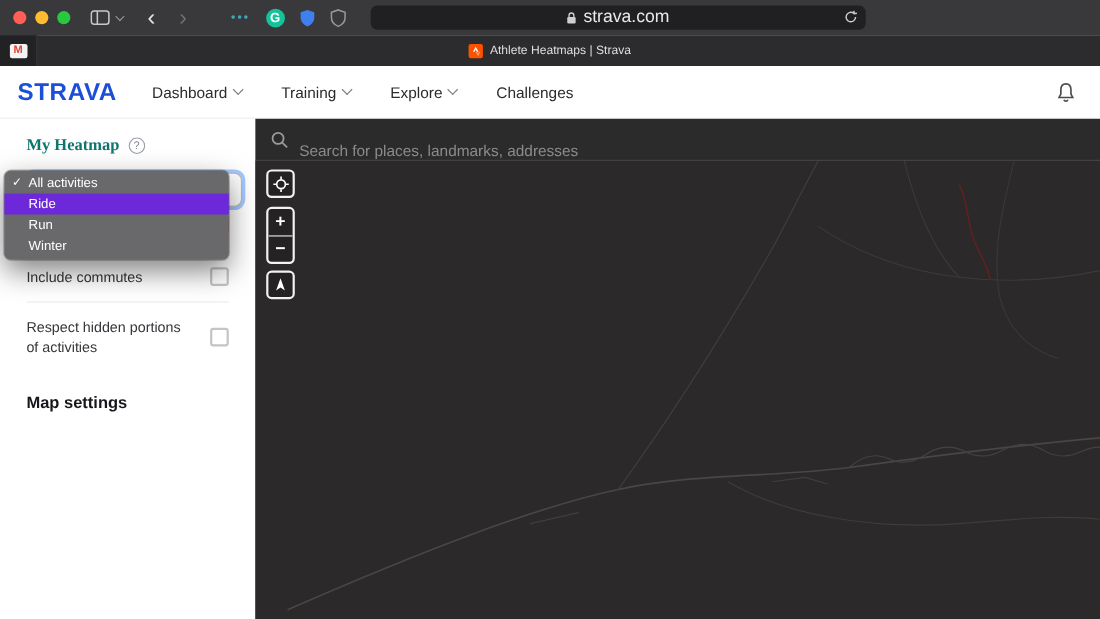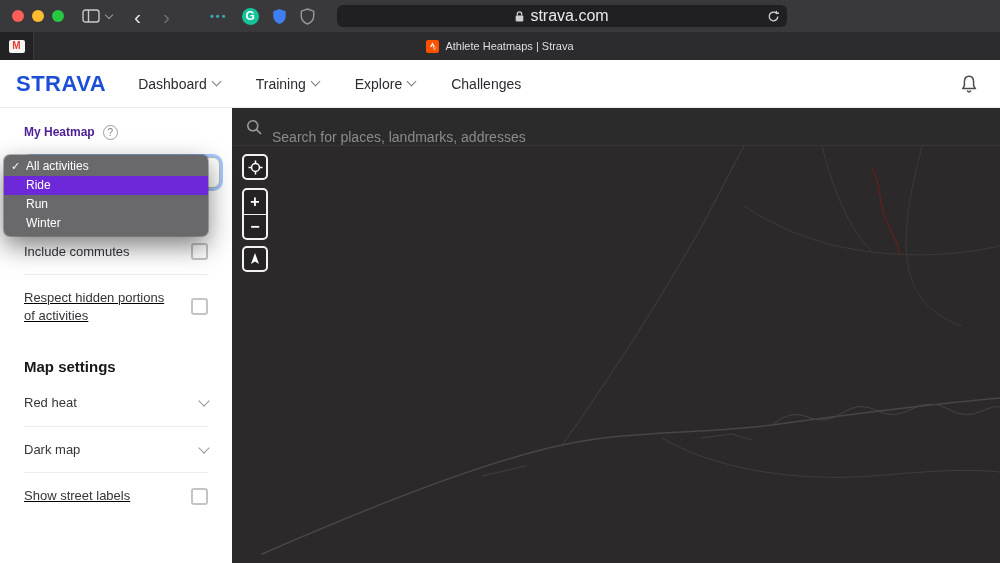--- a/index.html
+++ b/index.html
@@ -35,25 +35,25 @@
   .logo { color:#1d4ed8; font-weight:bold; font-size:22px; letter-spacing:0.5px; }
   .nav { display:flex; align-items:center; gap:36px; margin-left:32px; }
   .nav-item { display:flex; align-items:center; gap:6px; font-size:14px; color:#2b2b30; cursor:pointer; }
   .nav-caret { width:7px; height:7px; border-right:1.5px solid #7b7b80; border-bottom:1.5px solid #7b7b80; transform:rotate(45deg); margin-top:-4px; }
   .bell-wrap { margin-left:auto; margin-right:6px; display:flex; }
 
   
   .content { position:absolute; top:108px; left:0; width:100%; height:455px; display:flex; }
   .sidebar { width:232px; background:#fff; padding:14px 24px 0; position:relative; flex-shrink:0; }
   .side-title-row { display:flex; align-items:center; gap:8px; height:20px; }
-  .side-title { font-size:12px; font-weight:bold; color:#4c1d95; }
+  .side-title { font-size:15px; font-weight:bold; color:#0f766e;font-family:Liberation Serif, serif; }
   .help-icon { width:15px; height:15px; border:1px solid #9aa0a6; border-radius:50%; color:#7d848a; font-size:10px; display:flex; align-items:center; justify-content:center; }
   .side-rows { margin-top:40px; }
   .side-row { display:flex; justify-content:space-between; align-items:center; padding:14px 0; border-bottom:1px solid #ececec; }
-  .side-row.noline { border-bottom:none;text-decoration:underline; }
+  .side-row.noline { border-bottom:none; }
   .side-label { font-size:13px; color:#35353a; line-height:1.35; max-width:150px; }
   .checkbox { width:17px; height:17px; border:2px solid #c4c4c4; border-radius:3px; flex-shrink:0; background:#fff; }
   .checkbox.checked { background:#fc5200; border-color:#fc5200; color:#fff; display:flex; align-items:center; justify-content:center; }
   .checkbox.checked::after { content:"\2713"; font-size:12px; font-weight:bold; }
   .section-title { font-size:15px; font-weight:bold; color:#17171b; margin-top:20px; height:18px; }
   .ms-rows { margin-top:4px; }
   .row-caret { width:8px; height:8px; border-right:1.5px solid #97979c; border-bottom:1.5px solid #97979c; transform:rotate(45deg); margin-top:-4px; }
 
   
   .map-region { flex:1; display:flex; flex-direction:column; min-width:0; }
@@ -201,34 +201,20 @@
           <span class="checkbox"></span>
         </div>
         <div class="side-row noline">
           <span class="side-label">Respect hidden portions of activities</span>
           <span class="checkbox"></span>
         </div>
       </div>
 
       <div class="section-title">Map settings</div>
 
-      <div class="ms-rows">
-        <div class="side-row">
-          <span class="side-label">Red heat</span>
-          <span class="row-caret"></span>
-        </div>
-        <div class="side-row">
-          <span class="side-label">Dark map</span>
-          <span class="row-caret"></span>
-        </div>
-        <div class="side-row noline">
-          <span class="side-label">Show street labels</span>
-          <span class="checkbox"></span>
-        </div>
-      </div>
     </div>
 
     <div class="map-region">
       <div class="searchbar">
         <svg width="16" height="16" viewBox="0 0 16 16" fill="none">
             <circle cx="6.8" cy="6.8" r="5" stroke="#9b9b9b" stroke-width="1.6"></circle>
             <line x1="10.6" y1="10.6" x2="15" y2="15" stroke="#9b9b9b" stroke-width="1.6"></line>
           </svg>
         <input class="search-input" placeholder="Search for places, landmarks, addresses" style="">
       </div>

